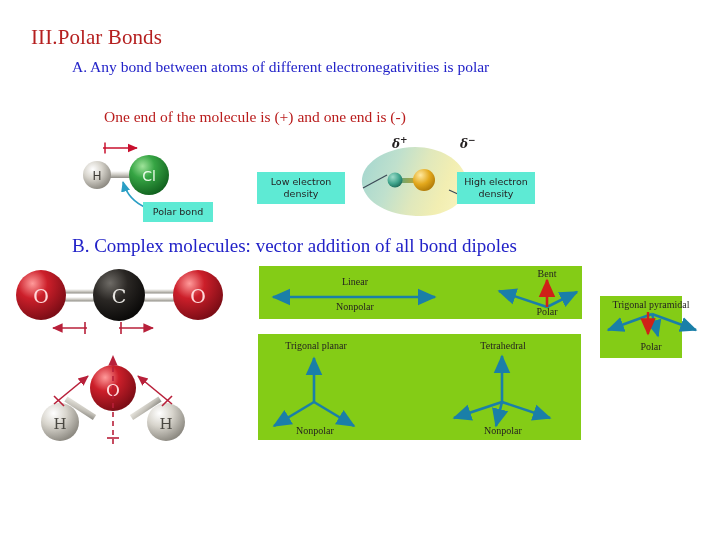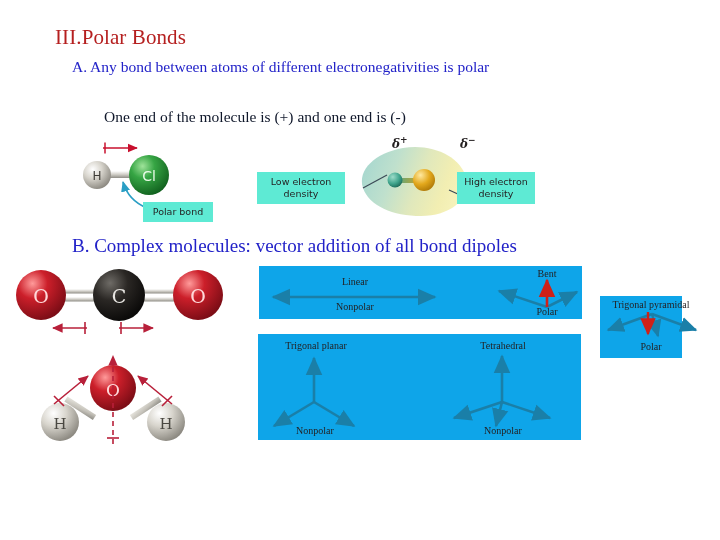--- a/index.html
+++ b/index.html
@@ -6,52 +6,52 @@
   body{
     width:720px;height:540px;background:#ffffff;overflow:hidden;
     font-family:"Liberation Serif", serif;position:relative;
   }
   .slide{position:absolute;inset:0;}
 
   
   .title{
     position:absolute;left:31px;top:25px;
     font-size:21px;color:#b51f1f;font-family:"Liberation Serif",serif;
-    letter-spacing:.1px;white-space:nowrap;margin-left:24px;
+    letter-spacing:.1px;white-space:nowrap;
   }
   .line-a{
     position:absolute;left:72px;top:58px;
     font-size:15.5px;color:#2222c8;white-space:nowrap;text-align:right;
   }
   .line-a2{
     position:absolute;left:104px;top:83px;
     font-size:15.5px;color:#2222c8;white-space:nowrap;
   }
   .line-a3{
     position:absolute;left:104px;top:108px;
-    font-size:15.5px;color:#0f172a;white-space:nowrap;
+    font-size:15.5px;color:#b91c1c;white-space:nowrap;
   }
   .line-b{
     position:absolute;left:72px;top:235px;
     font-size:19px;color:#2222c8;white-space:nowrap;
   }
 
   
   .fig{position:absolute;}
 
   
   .callout{
     position:absolute;background:#5eead4;
     font-family:"DejaVu Sans",sans-serif;
     font-size:9.5px;color:#231f20;text-align:center;
     line-height:12px;padding:4px 6px;box-sizing:border-box;
   }
 
   
-  .panel{position:absolute;background:#0ea5e9;}
+  .panel{position:absolute;background:#84cc16;}
   .vlabel{
     position:absolute;font-family:"Liberation Serif",serif;
     font-size:10px;color:#231f20;white-space:nowrap;text-align:center;
   }
 </style>
 </head>
 <body>
 
 <div class="slide">
 

